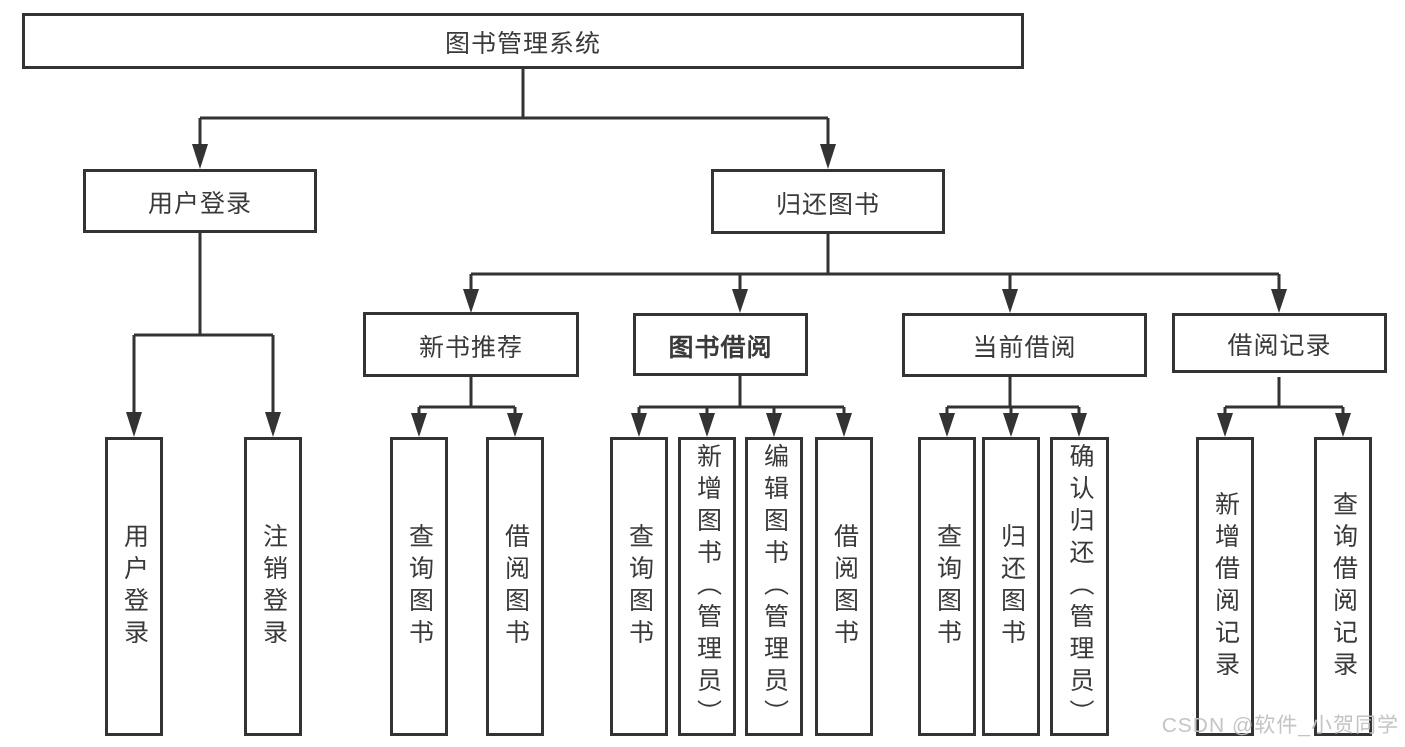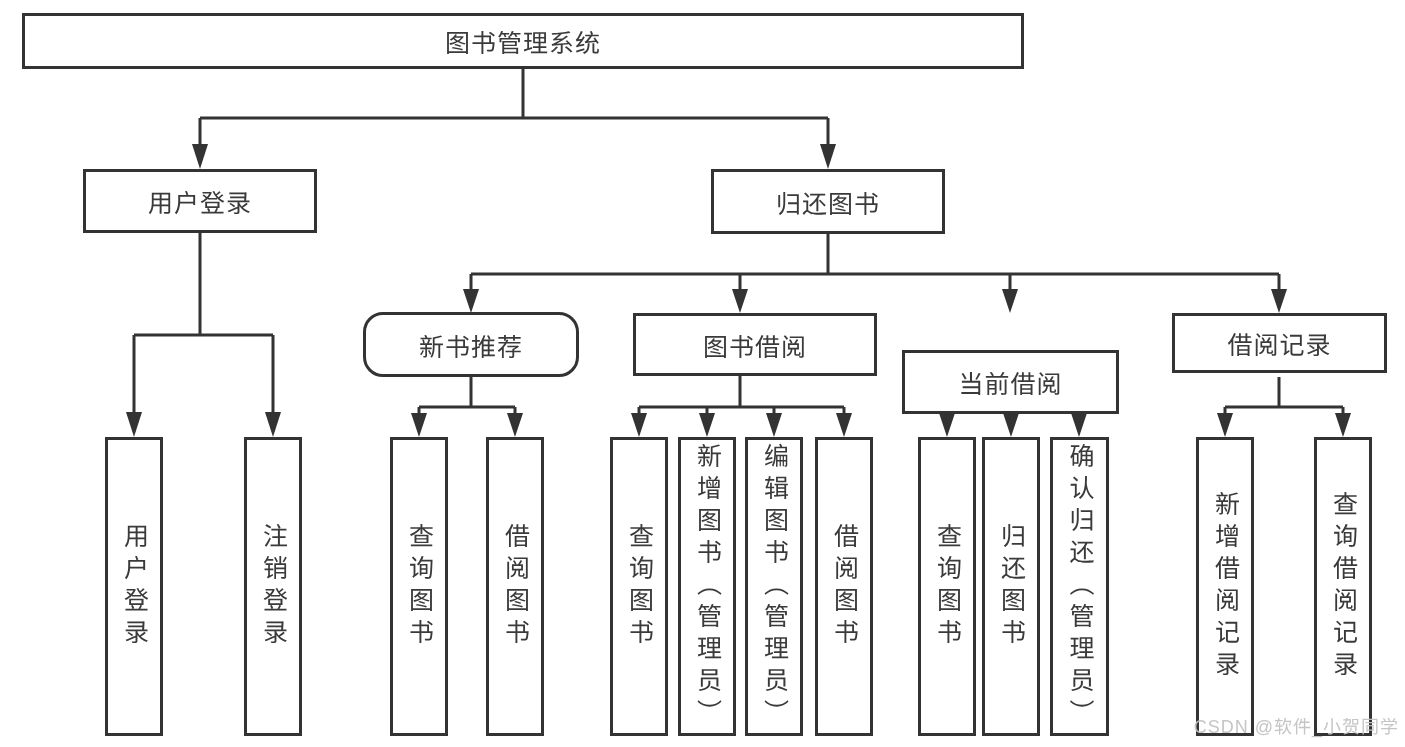--- a/index.html
+++ b/index.html
@@ -35,21 +35,21 @@
     text-orientation: mixed;
     font-size: 25px;
     letter-spacing: 7px;
     line-height: 1;
     white-space: nowrap;
   }
   .watermark {
     position: absolute;
     right: 12px;
     bottom: 9px;
-    font-size: 18px;
+    font-size: 21px;
     letter-spacing: 1px;
     color: rgba(194, 194, 194, 0.95);
     white-space: nowrap;
     z-index: 5;
   }
 </style>
 </head>
 <body>
 
 <div class="stage">
@@ -83,23 +83,23 @@
       <polygon points="1217,413 1233,413 1225,437"></polygon>
       <polygon points="1335,413 1351,413 1343,437"></polygon>
     </g>
   </svg>
 
   <div class="box hbox" style="left:22px; top:13px; width:1002px; height:56px;">图书管理系统</div>
 
   <div class="box hbox" style="left:83px; top:169px; width:234px; height:64px;">用户登录</div>
   <div class="box hbox" style="left:711px; top:169px; width:234px; height:65px;">归还图书</div>
 
-  <div class="box hbox" style="left:363px; top:312px; width:216px; height:65px;border-radius:20px;">新书推荐</div>
-  <div class="box hbox" style="left:633px; top:313px; width:244px; height:63px;">图书借阅</div>
-  <div class="box hbox" style="left:902px; top:313px; width:217px; height:64px;margin-top:37px;">当前借阅</div>
+  <div class="box hbox" style="left:363px; top:312px; width:216px; height:65px;">新书推荐</div>
+  <div class="box hbox" style="left:633px; top:313px; width:175px; height:63px;font-weight:bold;">图书借阅</div>
+  <div class="box hbox" style="left:902px; top:313px; width:245px; height:64px;">当前借阅</div>
   <div class="box hbox" style="left:1172px; top:313px; width:215px; height:60px;">借阅记录</div>
 
   <div class="box vbox" style="left:105px; top:437px; width:58px; height:299px;">
     <span class="vlabel">用户登录</span>
   </div>
   <div class="box vbox" style="left:244px; top:437px; width:58px; height:299px;">
     <span class="vlabel">注销登录</span>
   </div>
 
   <div class="box vbox" style="left:390px; top:437px; width:58px; height:299px;">

